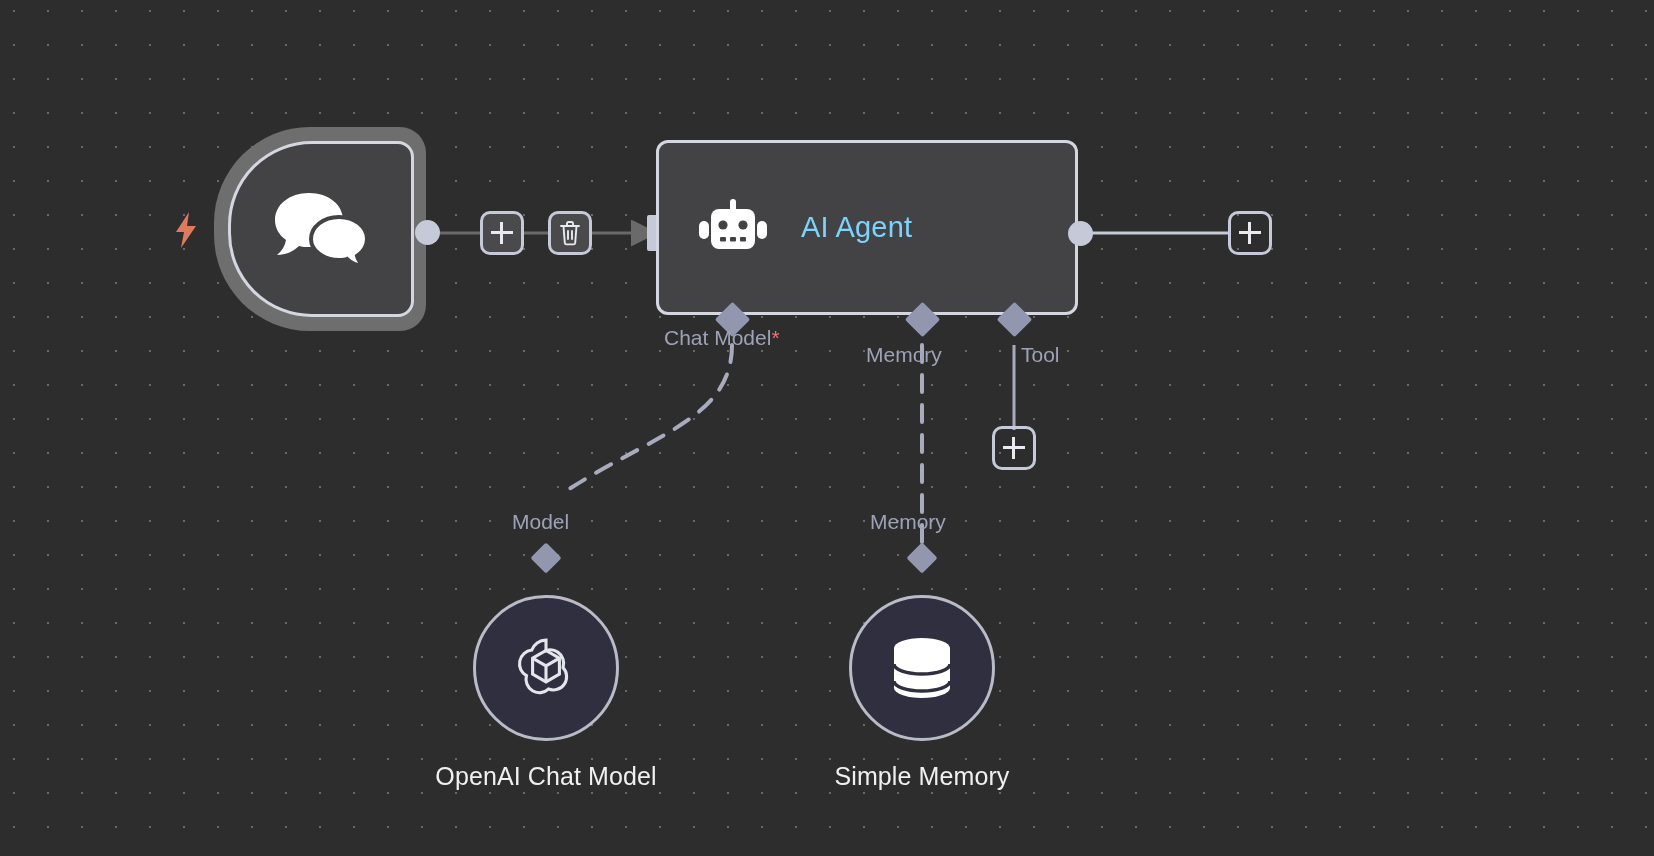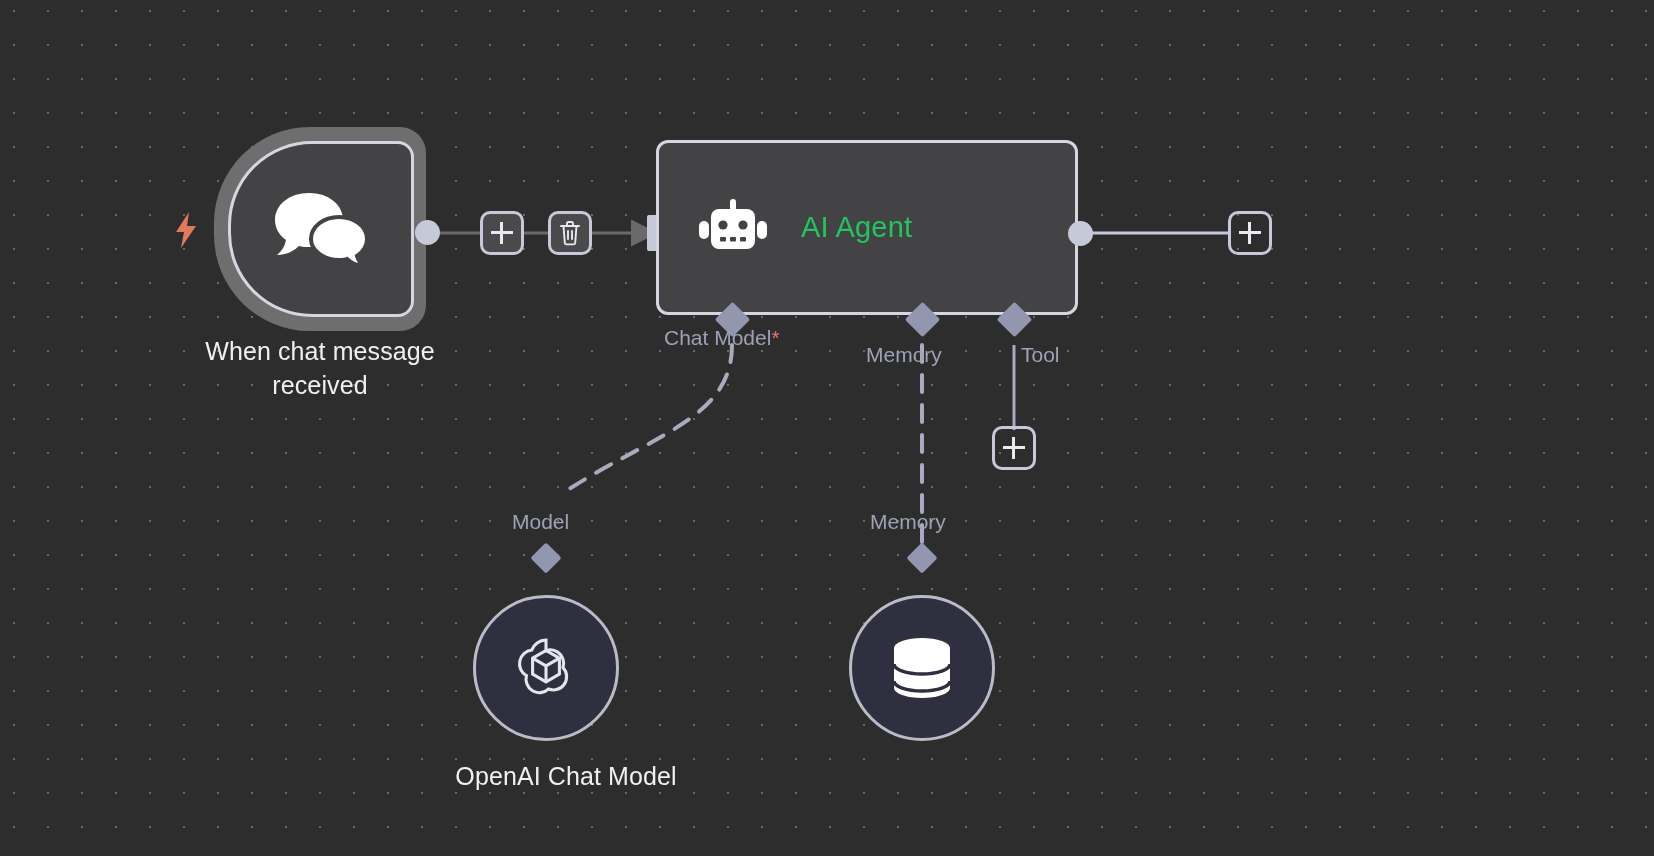--- a/index.html
+++ b/index.html
@@ -70,21 +70,21 @@
     position: absolute;
     left: 656px; top: 140px;
     width: 422px; height: 175px;
     background: #434345;
     border: 3px solid #d4d7e0;
     border-radius: 12px;
     display: flex; align-items: center;
     padding-left: 38px;
     gap: 32px;
   }
-  .agent-title { color: #22c55e; font-size: 29px; letter-spacing: .2px; }
+  .agent-title { color: #7dd3fc; font-size: 29px; letter-spacing: .2px; }
   .robot-icon { width: 72px; height: 58px; flex: none; }
 
   .agent-in-handle {
     position: absolute;
     left: 647px; top: 215px;
     width: 17px; height: 36px;
     background: #c6cad8;
     border-radius: 2px;
   }
 
@@ -168,22 +168,20 @@
   <div class="trigger-wrap">
     <div class="trigger-outer"></div>
     <div class="trigger-inner">
       <svg class="chat-icon" viewBox="0 0 96 76">
         <path d="M36 2 C16 2 2 14 2 29 C2 37 6 44 13 49 C12 55 9 60 4 64 C13 64 21 60 26 55 C29 56 33 56 36 56 C56 56 70 44 70 29 C70 14 56 2 36 2 Z" fill="#ffffff"></path>
         <path d="M66 26 C82 26 94 36 94 48 C94 55 90 61 84 65 C85 69 87 72 91 75 C84 75 78 72 74 68 C72 69 69 69 66 69 C50 69 38 59 38 48 C38 36 50 26 66 26 Z" fill="#ffffff" stroke="#434345" stroke-width="4"></path>
       </svg>
     </div>
   </div>
   <div class="out-dot" style="left:415px; top:220px;"></div>
-  <div class="node-label" style="left:160px; top:335px; width:320px;">When chat message
-received</div>
 
   <div class="sq-btn filled" style="left:480px; top:211px;">
     <span class="plus-glyph"></span>
   </div>
   <div class="sq-btn filled" style="left:548px; top:211px;">
     <svg class="trash-glyph" viewBox="0 0 24 26">
       <path d="M3 6 H21 M9 6 V3.5 A1.5 1.5 0 0 1 10.5 2 H13.5 A1.5 1.5 0 0 1 15 3.5 V6
                M5.5 6 L6.8 23 A1.6 1.6 0 0 0 8.4 24.4 H15.6 A1.6 1.6 0 0 0 17.2 23 L18.5 6
                M10 11 V19 M14 11 V19" fill="none" stroke="#e8eaf0" stroke-width="1.9" stroke-linecap="round" stroke-linejoin="round"></path>
     </svg>
@@ -229,28 +227,29 @@
   <div class="round-node" style="left:473px; top:595px;">
     <svg class="oa-icon" viewBox="0 0 64 64">
       <path d="M32 5 C25.5 5 20.2 9 18.2 14.6 C12.4 15.3 7.7 19.6 6.6 25.2 C5.4 31.1 8.2 36.7 13 39.4
                C11.6 45 13.9 51 18.9 54.1 C23.9 57.2 30.2 56.3 34.3 52.4 C39.9 54.5 46.4 52.7 49.8 47.6
                C53.2 42.5 52.5 35.9 48.5 31.7 C50.3 26.1 48.3 19.9 43.4 16.6 C39.9 14.2 35.6 13.8 32 15.3
                C32 15.3 32 5 32 5 Z" fill="none" stroke="#e4e6ee" stroke-width="3"></path>
       <path d="M32 15 L45 22.5 L45 38 L32 45.5 L19 38 L19 22.5 Z" fill="none" stroke="#e4e6ee" stroke-width="3"></path>
       <path d="M19 22.5 L32 30 L45 22.5 M32 30 L32 45.5" fill="none" stroke="#e4e6ee" stroke-width="3"></path>
     </svg>
   </div>
-  <div class="node-label" style="left:386px; top:760px; width:360px;">OpenAI Chat Model</div>
+  <div class="node-label" style="left:366px; top:760px; width:360px;">OpenAI Chat Model</div>
 
   <span class="conn-label" style="left:870px; top:510px;">Memory</span>
   <div class="diamond sm" style="left:911px; top:547px;"></div>
   <div class="round-node" style="left:849px; top:595px;">
     <svg class="db-icon" viewBox="0 0 60 62">
       <ellipse cx="30" cy="11" rx="28" ry="10" fill="#fff"></ellipse>
       <path d="M2 11 V27 A28 10 0 0 0 58 27 V11" fill="#fff"></path>
       <path d="M2 28 V44 A28 10 0 0 0 58 44 V28" fill="#fff"></path>
       <path d="M2 45 V51 A28 10 0 0 0 58 51 V45" fill="#fff"></path>
       <path d="M2 27 A28 10 0 0 0 58 27" fill="none" stroke="#2f2f3f" stroke-width="3.5"></path>
       <path d="M2 44 A28 10 0 0 0 58 44" fill="none" stroke="#2f2f3f" stroke-width="3.5"></path>
     </svg>
   </div>
+  <div class="node-label" style="left:762px; top:760px; width:320px;">Simple Memory</div>
 
 </div>
 
 </body></html>

